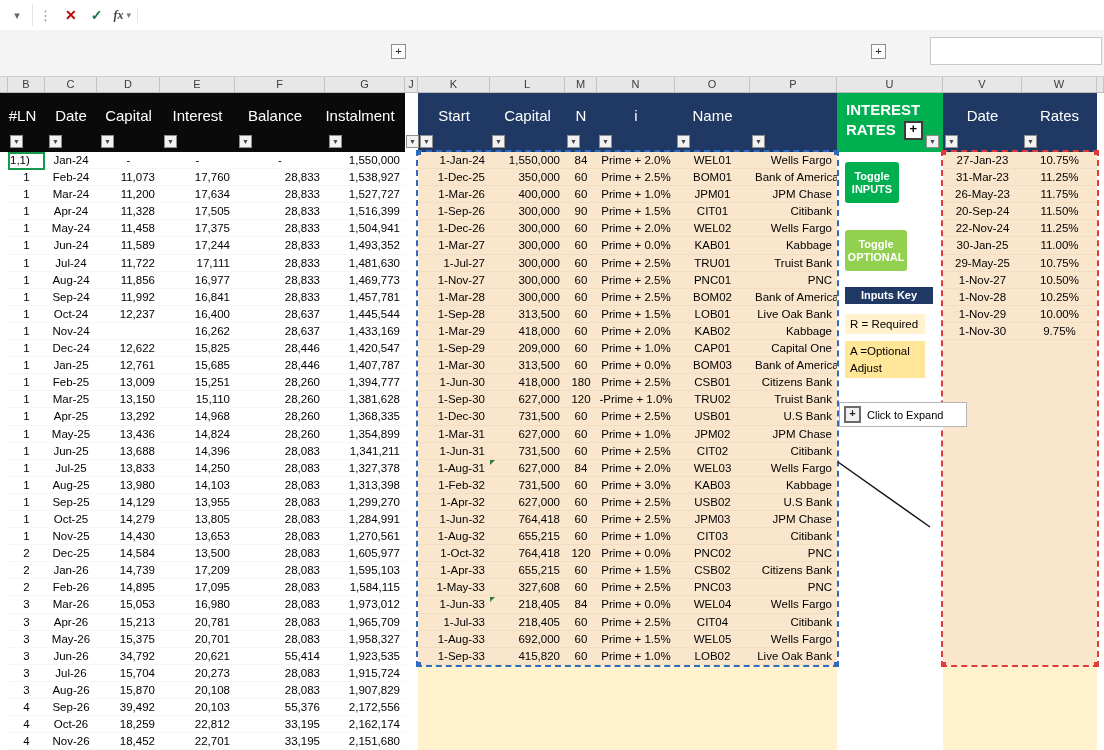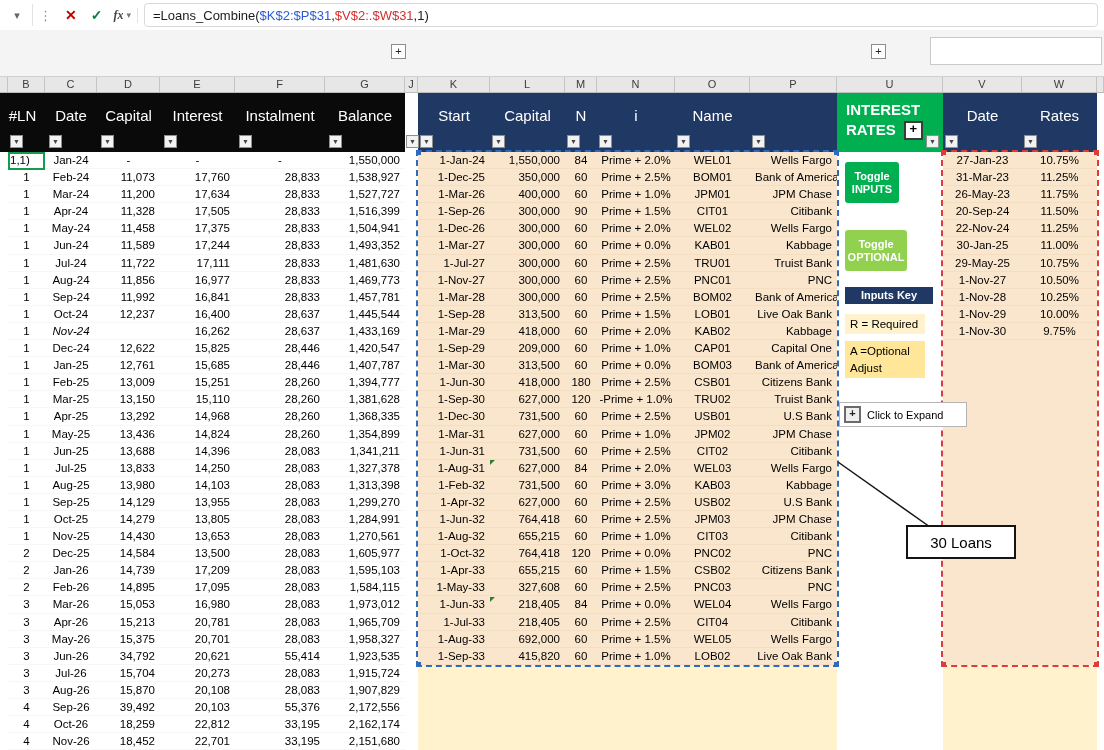--- a/index.html
+++ b/index.html
@@ -107,27 +107,20 @@
   <div class="fbar">
     <div class="nb">
       <span>▾</span>
     </div>
     <div class="dots">⋮</div>
     <button class="fx-x">✕</button>
     <button class="fx-ok">✓</button>
     <div class="fx">
       <i>fx</i>
       <span class="chev">▾</span>
-    </div>
-    <div class="finput">
-      <span class="f-black">=Loans_Combine(</span>
-        <span class="f-blue">$K$2:$P$31</span>
-        <span class="f-black">,</span>
-        <span class="f-red">$V$2:.$W$31</span>
-        <span class="f-black">,1)</span>
     </div>
   </div>
 
   <div class="ostrip">
     <button class="plusbtn" style="left:391px">+</button>
     <button class="plusbtn" style="left:871px">+</button>
     <div class="whitebox"></div>
   </div>
 
   <div class="colhdr" id="colhdr">
@@ -151,22 +144,22 @@
       <div class="cl" style="width: 7px;"></div>
     </div>
 
   <div class="grid">
 
     <div class="hdrblock lhdr" id="lhdr">
         <div class="hcell" style="width: 45px;">#LN</div>
         <div class="hcell" style="width: 52px;">Date</div>
         <div class="hcell" style="width: 63px;">Capital</div>
         <div class="hcell" style="width: 75px;">Interest</div>
+        <div class="hcell" style="width: 80px;">Balance</div>
         <div class="hcell" style="width: 90px;">Instalment</div>
-        <div class="hcell" style="width: 80px;">Balance</div>
         <button class="fbtn" style="left: 10px; bottom: 4px;">▼</button>
         <button class="fbtn" style="left: 49px; bottom: 4px;">▼</button>
         <button class="fbtn" style="left: 101px; bottom: 4px;">▼</button>
         <button class="fbtn" style="left: 164px; bottom: 4px;">▼</button>
         <button class="fbtn" style="left: 239px; bottom: 4px;">▼</button>
         <button class="fbtn" style="left: 329px; bottom: 4px;">▼</button>
       </div>
     <div class="hdrblock mhdr" id="mhdr">
         <div class="hcell" style="width: 72px;">Start</div>
         <div class="hcell" style="width: 75px;">Capital</div>
@@ -275,21 +268,21 @@
         <div class="r">
           <div class="c al-c" style="width: 37px;">1</div>
           <div class="c al-c" style="width: 52px;">Oct-24</div>
           <div class="c al-r" style="width: 63px;">12,237</div>
           <div class="c al-r" style="width: 75px;">16,400</div>
           <div class="c al-r" style="width: 90px;">28,637</div>
           <div class="c al-r" style="width: 80px;">1,445,544</div>
         </div>
         <div class="r">
           <div class="c al-c" style="width: 37px;">1</div>
-          <div class="c al-c" style="width: 52px; font-style: italic;">Nov-24</div>
+          <div class="c al-c" style="width: 52px;">Nov-24</div>
           <div class="c al-r" style="width: 63px; margin-top: 16px;">12,375</div>
           <div class="c al-r" style="width: 75px;">16,262</div>
           <div class="c al-r" style="width: 90px;">28,637</div>
           <div class="c al-r" style="width: 80px;">1,433,169</div>
         </div>
         <div class="r">
           <div class="c al-c" style="width: 37px;">1</div>
           <div class="c al-c" style="width: 52px;">Dec-24</div>
           <div class="c al-r" style="width: 63px;">12,622</div>
           <div class="c al-r" style="width: 75px;">15,825</div>
@@ -794,18 +787,15 @@
     <div class="rkey">R = Required</div>
     <div class="akey">A =Optional Adjust</div>
     <div class="cexp">
       <span class="cicon">+</span>
       <span class="lbl">Click to Expand</span>
     </div>
 
     <svg class="leader" width="1104" height="657">
       <line x1="838" y1="369" x2="930" y2="434" stroke="#141414" stroke-width="1.5"></line>
     </svg>
-    <div class="callout">
-      <span>30 Loans</span>
-    </div>
 
   </div>
 </div>
 
 </body></html>

